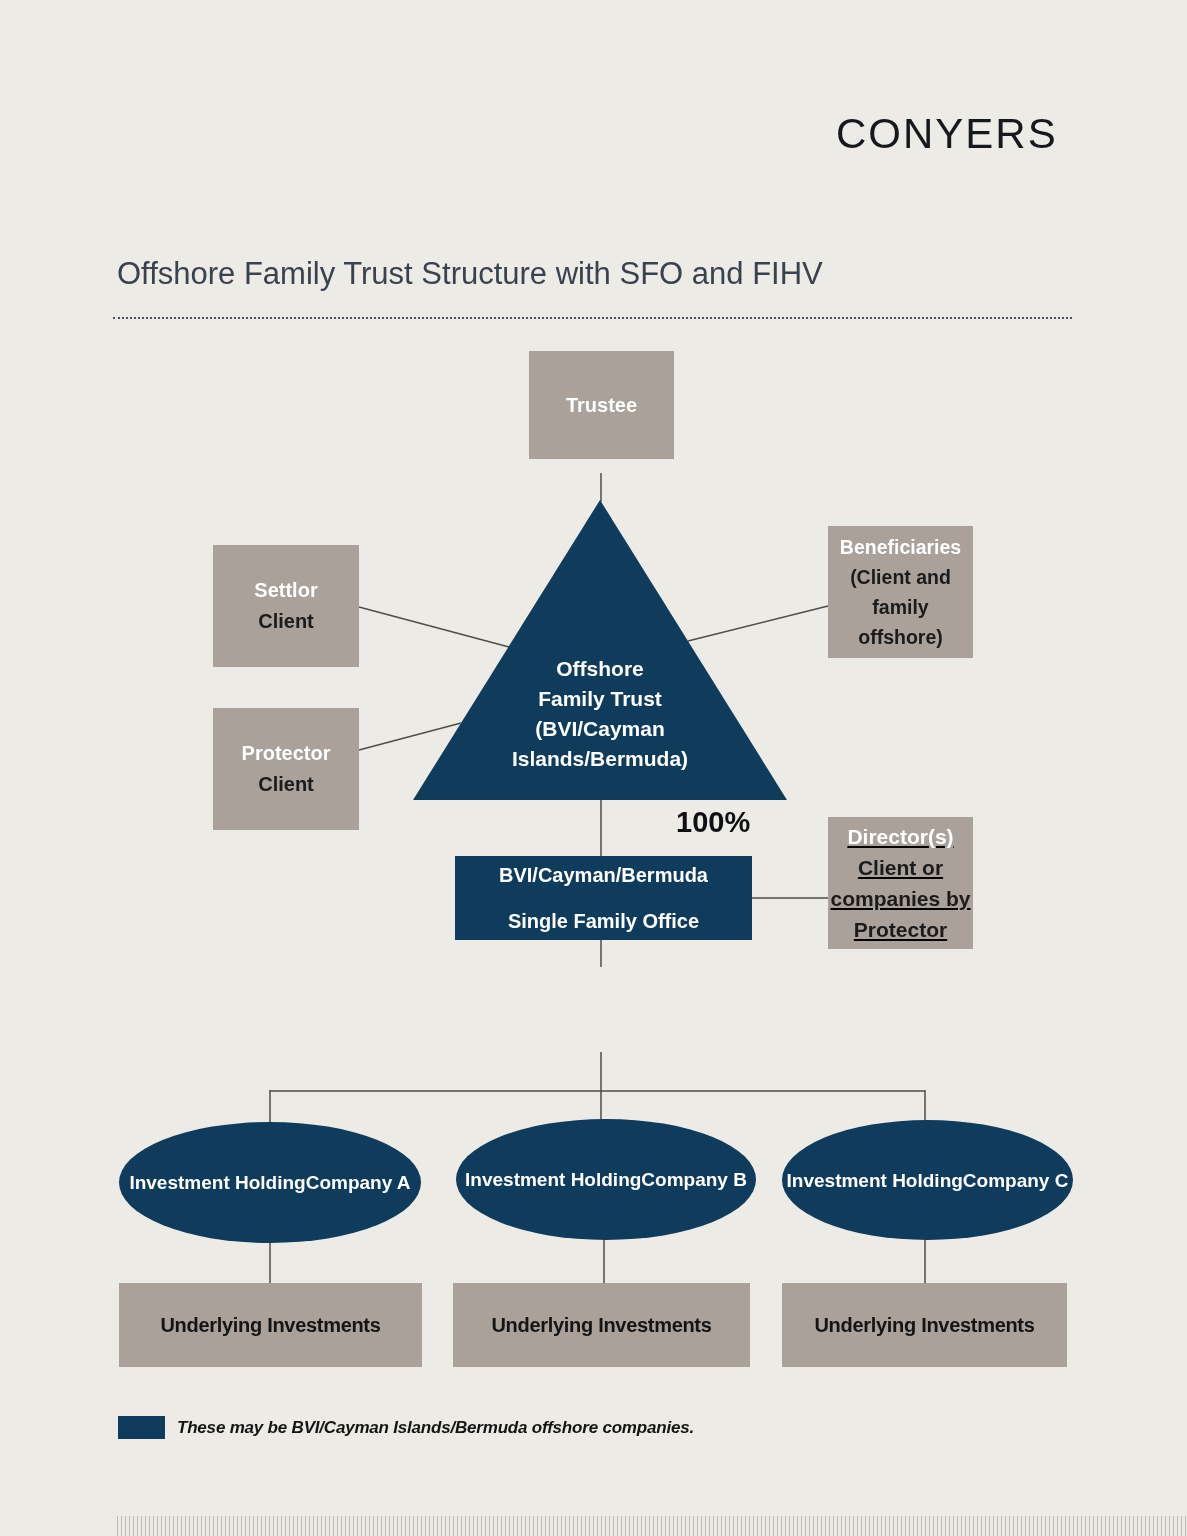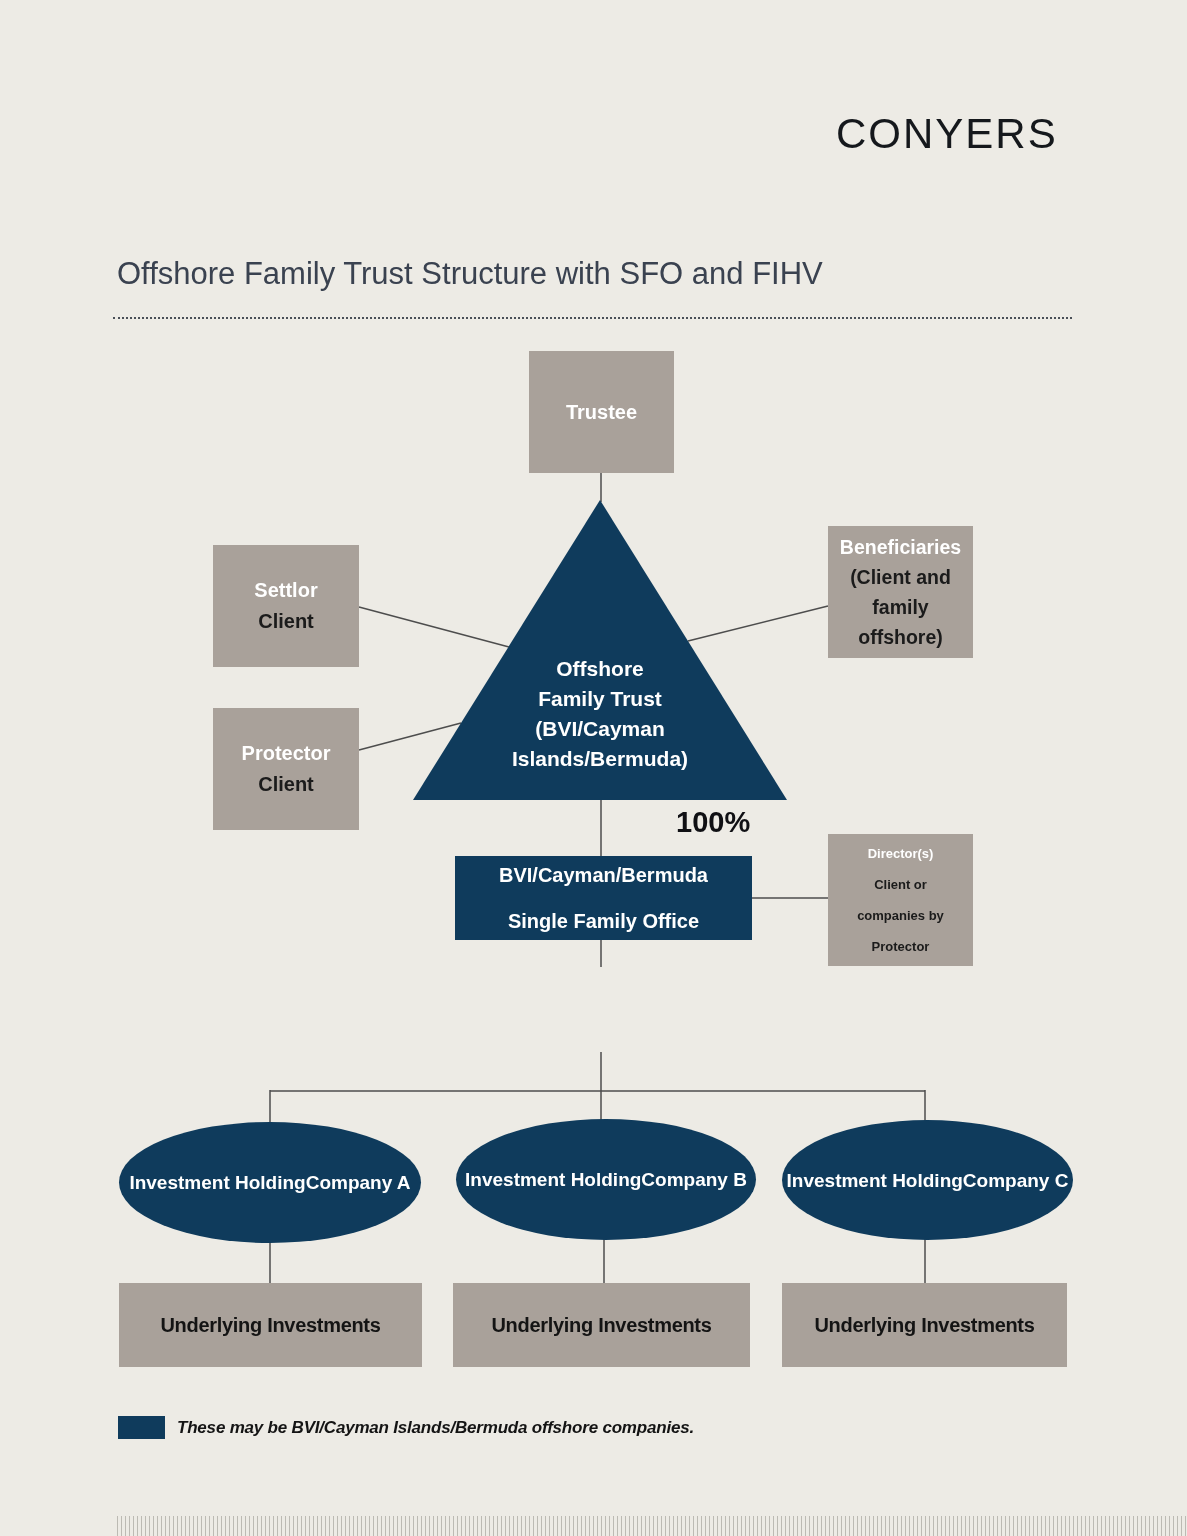--- a/index.html
+++ b/index.html
@@ -28,25 +28,25 @@
   svg.connectors line{stroke:var(--line);stroke-width:1.5;}
 
   .node{position:absolute;display:flex;flex-direction:column;align-items:center;
         justify-content:center;text-align:center;}
   .taupe{background:var(--taupe);}
   .navy{background:var(--navy);gap:16px;}
   .node .w{color:#ffffff;}
   .node .d{color:#1b1b1b;}
   .node .ln{font-weight:600;}
 
-  .trustee{left:529px;top:351px;width:145px;height:122px;font-size:20px;justify-content:center;}
+  .trustee{left:529px;top:351px;width:145px;height:108px;font-size:20px;justify-content:center;}
   .settlor{left:213px;top:545px;width:146px;height:122px;font-size:20px;line-height:31px;}
   .protector{left:213px;top:708px;width:146px;height:122px;font-size:20px;line-height:31px;}
   .beneficiaries{left:828px;top:526px;width:145px;height:132px;font-size:19.5px;line-height:30px;}
-  .directors{left:828px;top:834px;width:145px;height:132px;font-size:13px;line-height:31px;}
+  .directors{left:828px;top:817px;width:145px;height:132px;font-size:21px;line-height:31px;text-decoration:underline;}
 
   .triangle{position:absolute;left:413px;top:500px;width:374px;height:300px;
             background:var(--navy);
             clip-path:polygon(50% 0%,100% 100%,0% 100%);}
   .tri-text{position:absolute;left:0;right:0;bottom:26px;display:flex;flex-direction:column;
             align-items:center;text-align:center;color:#fff;font-size:21px;font-weight:600;
             line-height:30px;}
 
   .pct{position:absolute;left:676px;top:806px;font-size:29px;font-weight:700;color:#101014;}
 

